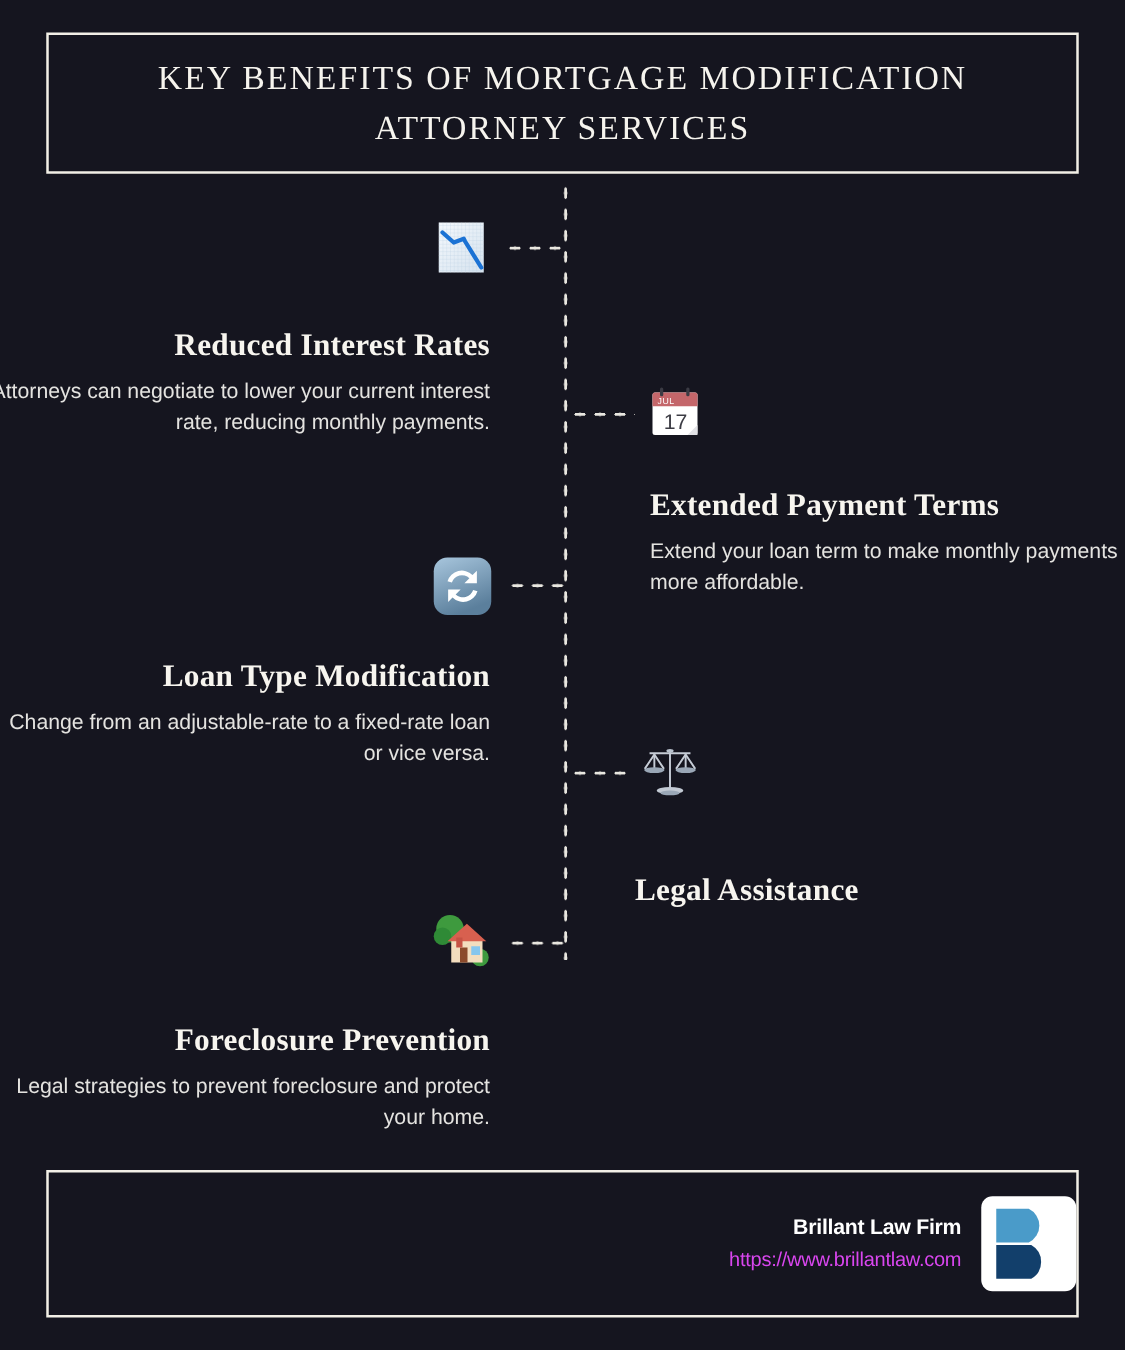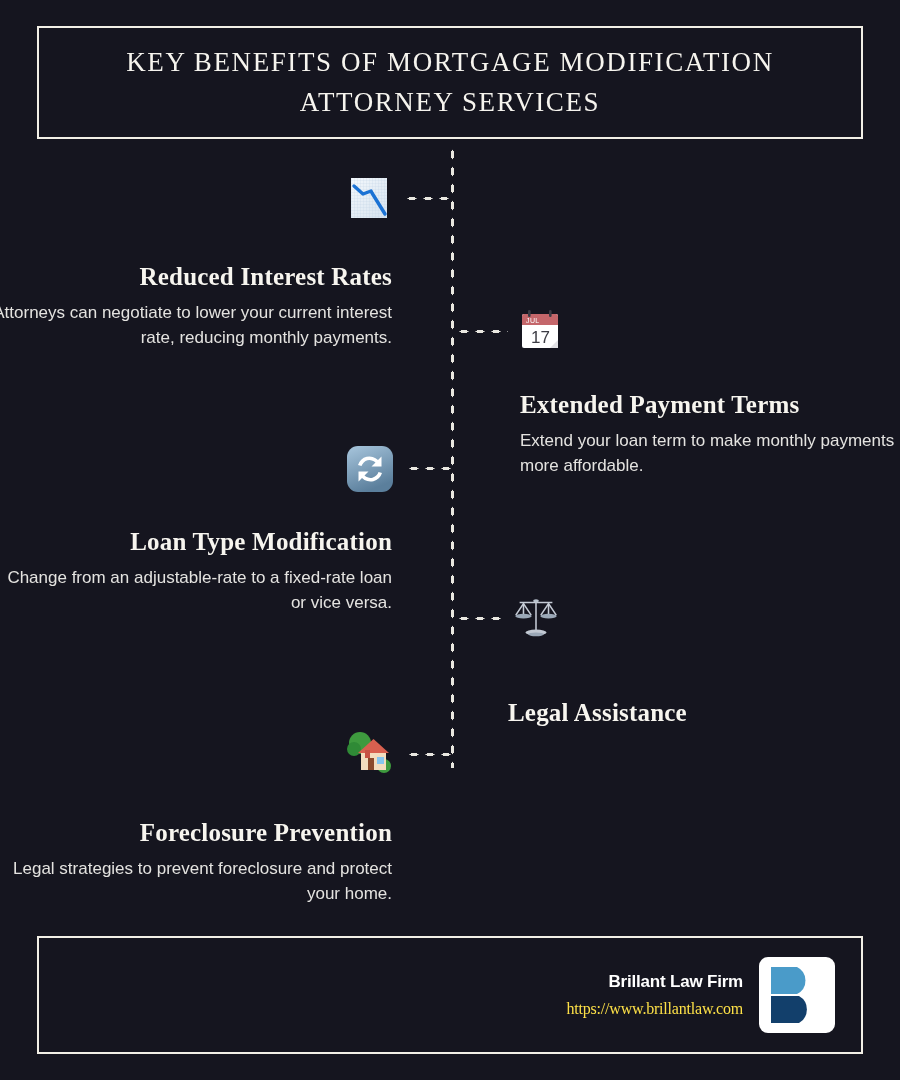--- a/index.html
+++ b/index.html
@@ -80,36 +80,35 @@
   .left  { text-align:right; }
   .right { text-align:left; }
 
   
   .footer-box {
     position:absolute;
     left:37px; top:936px;
     width:826px; height:118px;
     border:2px solid #f2efe6;
     display:flex; align-items:center; justify-content:flex-end;
-    padding-right:26px;
   }
   .footer-inner { display:flex; align-items:center; gap:16px; }
   .footer-text { text-align:right; }
   .brand {
     font-family:"Liberation Sans", sans-serif;
     font-weight:700;
     font-size:17px;
     color:#ffffff;
     letter-spacing:-0.2px;
     margin-bottom:8px;
   }
   .url {
-    font-family:Liberation Serif, serif;
+    font-family:Liberation Sans, sans-serif;
     font-size:16px;
-    color:#fde047;
+    color:#d946ef;
     letter-spacing:-0.2px;
   }
   .logo {
     width:76px; height:76px;
     background:#ffffff;
     border-radius:9px;
     display:flex; align-items:center; justify-content:center;
     flex:0 0 auto;
   }
 </style>

